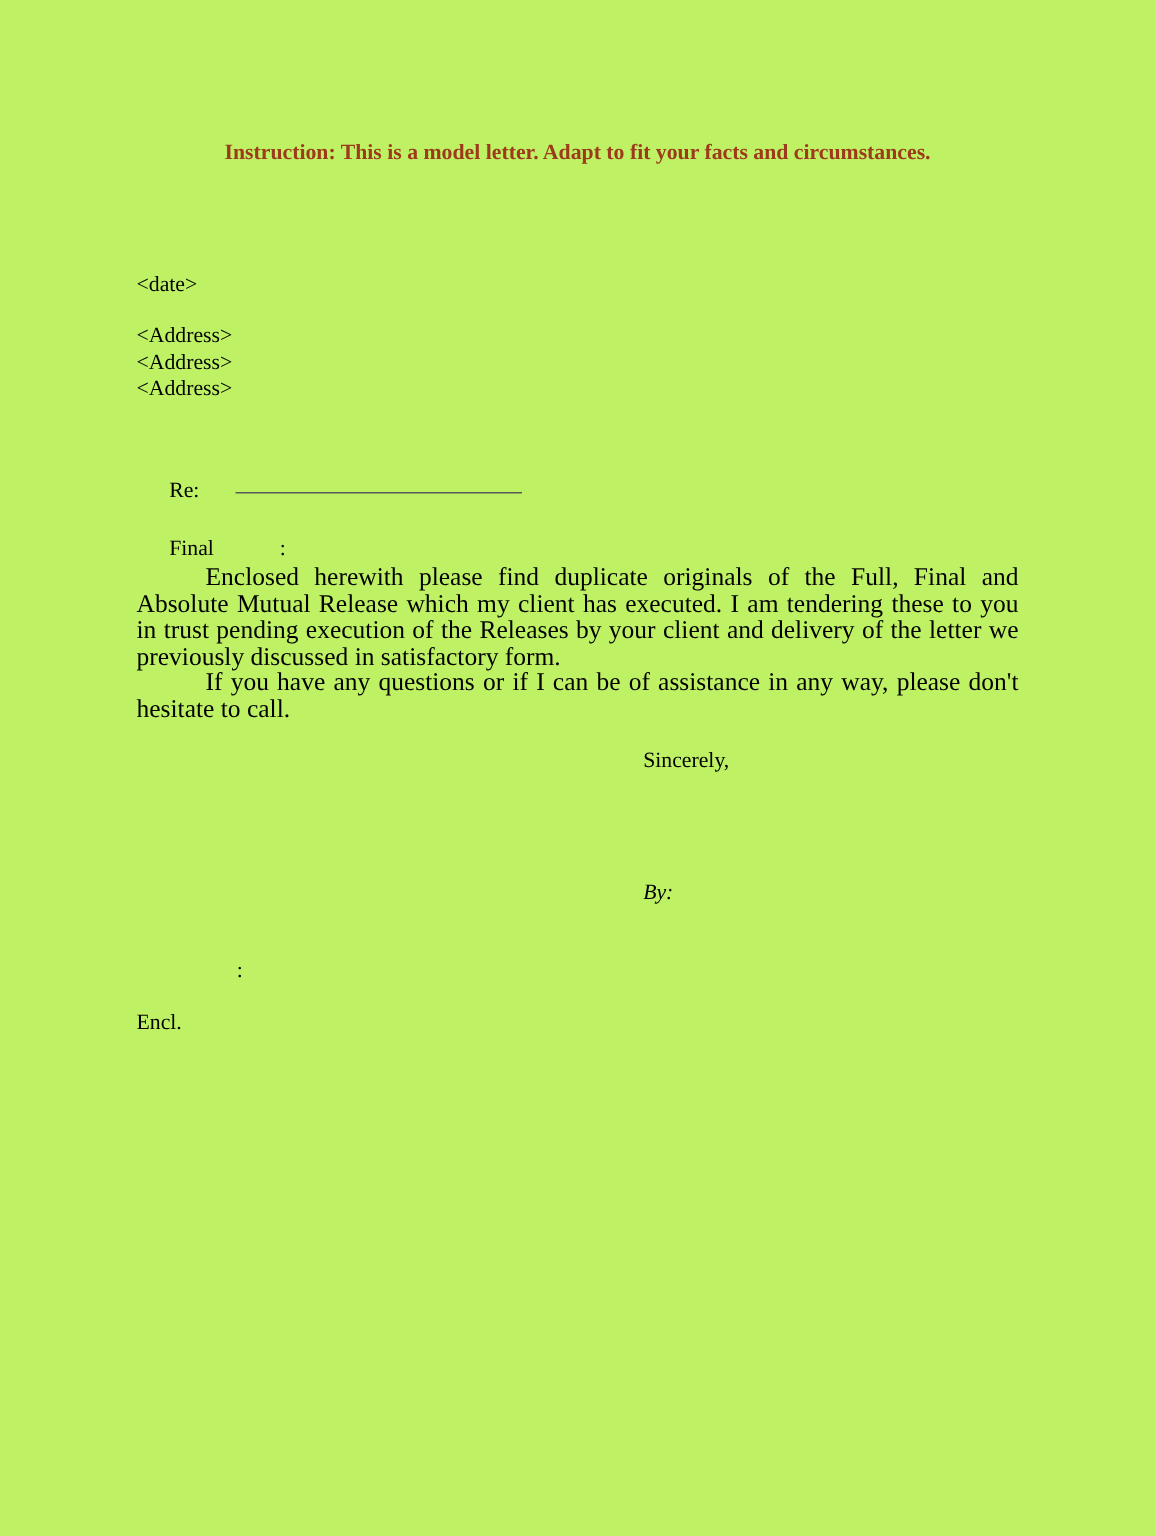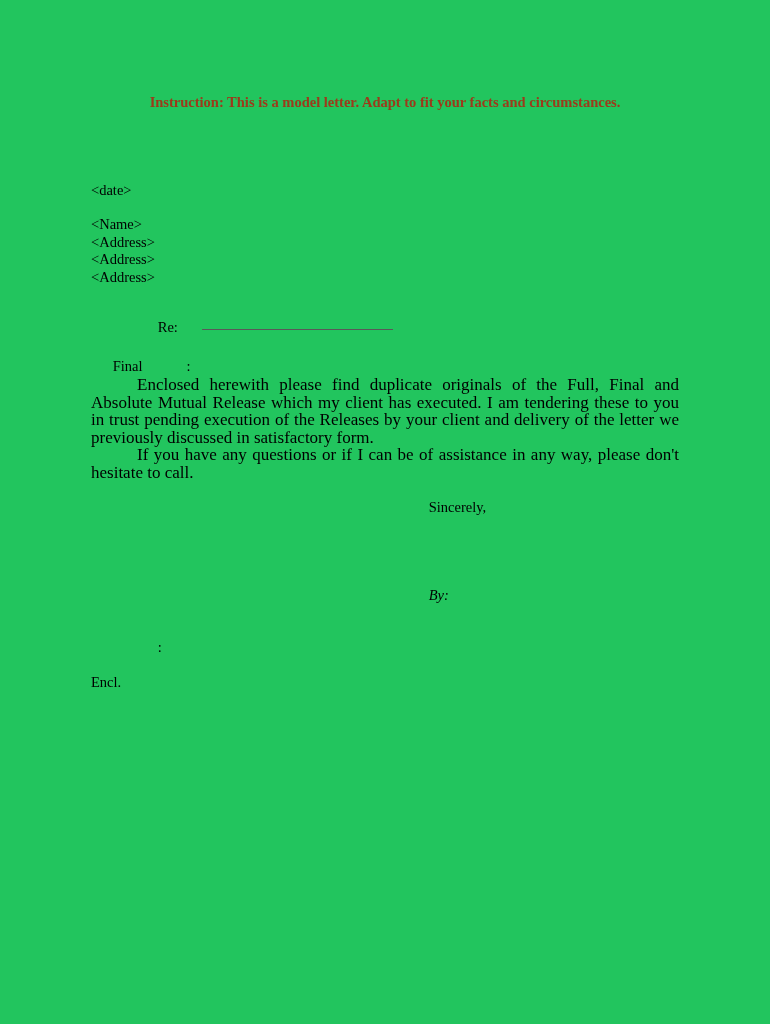--- a/index.html
+++ b/index.html
@@ -15,21 +15,21 @@
     color: #000000;
     overflow: hidden;
   }
 
   .page {
     position: absolute;
     left: 0;
     top: 0;
     width: 770px;
     height: 1024px;
-    background: #22c55e;
+    background: #bef264;
   }
 
   
   .content {
     position: absolute;
     left: 91px;
     top: 0;
     width: 588px;
   }
 
@@ -72,21 +72,20 @@
     position: absolute;
     left: 0;
     top: 300px;
     width: 588px;
     font-size: 14.5px;
     line-height: 18px;
     white-space: pre;
   }
   .re-label {
     display: inline-block;
-    margin-left: 45px;
   }
   .re-rule {
     display: inline-block;
     width: 191px;
     height: 0;
     border-bottom: 1.4px solid #595959;
     vertical-align: 2px;
     margin-left: 24px;
   }
 
@@ -159,21 +158,20 @@
 <body>
 
 <div class="page">
   <div class="content">
 
     <div class="instruction">Instruction: This is a model letter. Adapt to fit your facts and circumstances.</div>
 
     <div class="date-line">&lt;date&gt;</div>
 
     <div class="addr-block">
-      <div>&lt;Name&gt;</div>
       <div>&lt;Address&gt;</div>
       <div>&lt;Address&gt;</div>
       <div>&lt;Address&gt;</div>
     </div>
 
     <div class="re-line">
       <span class="re-label">Re:</span><span class="re-rule"></span>
     </div>
 
     <div class="dear-line">

